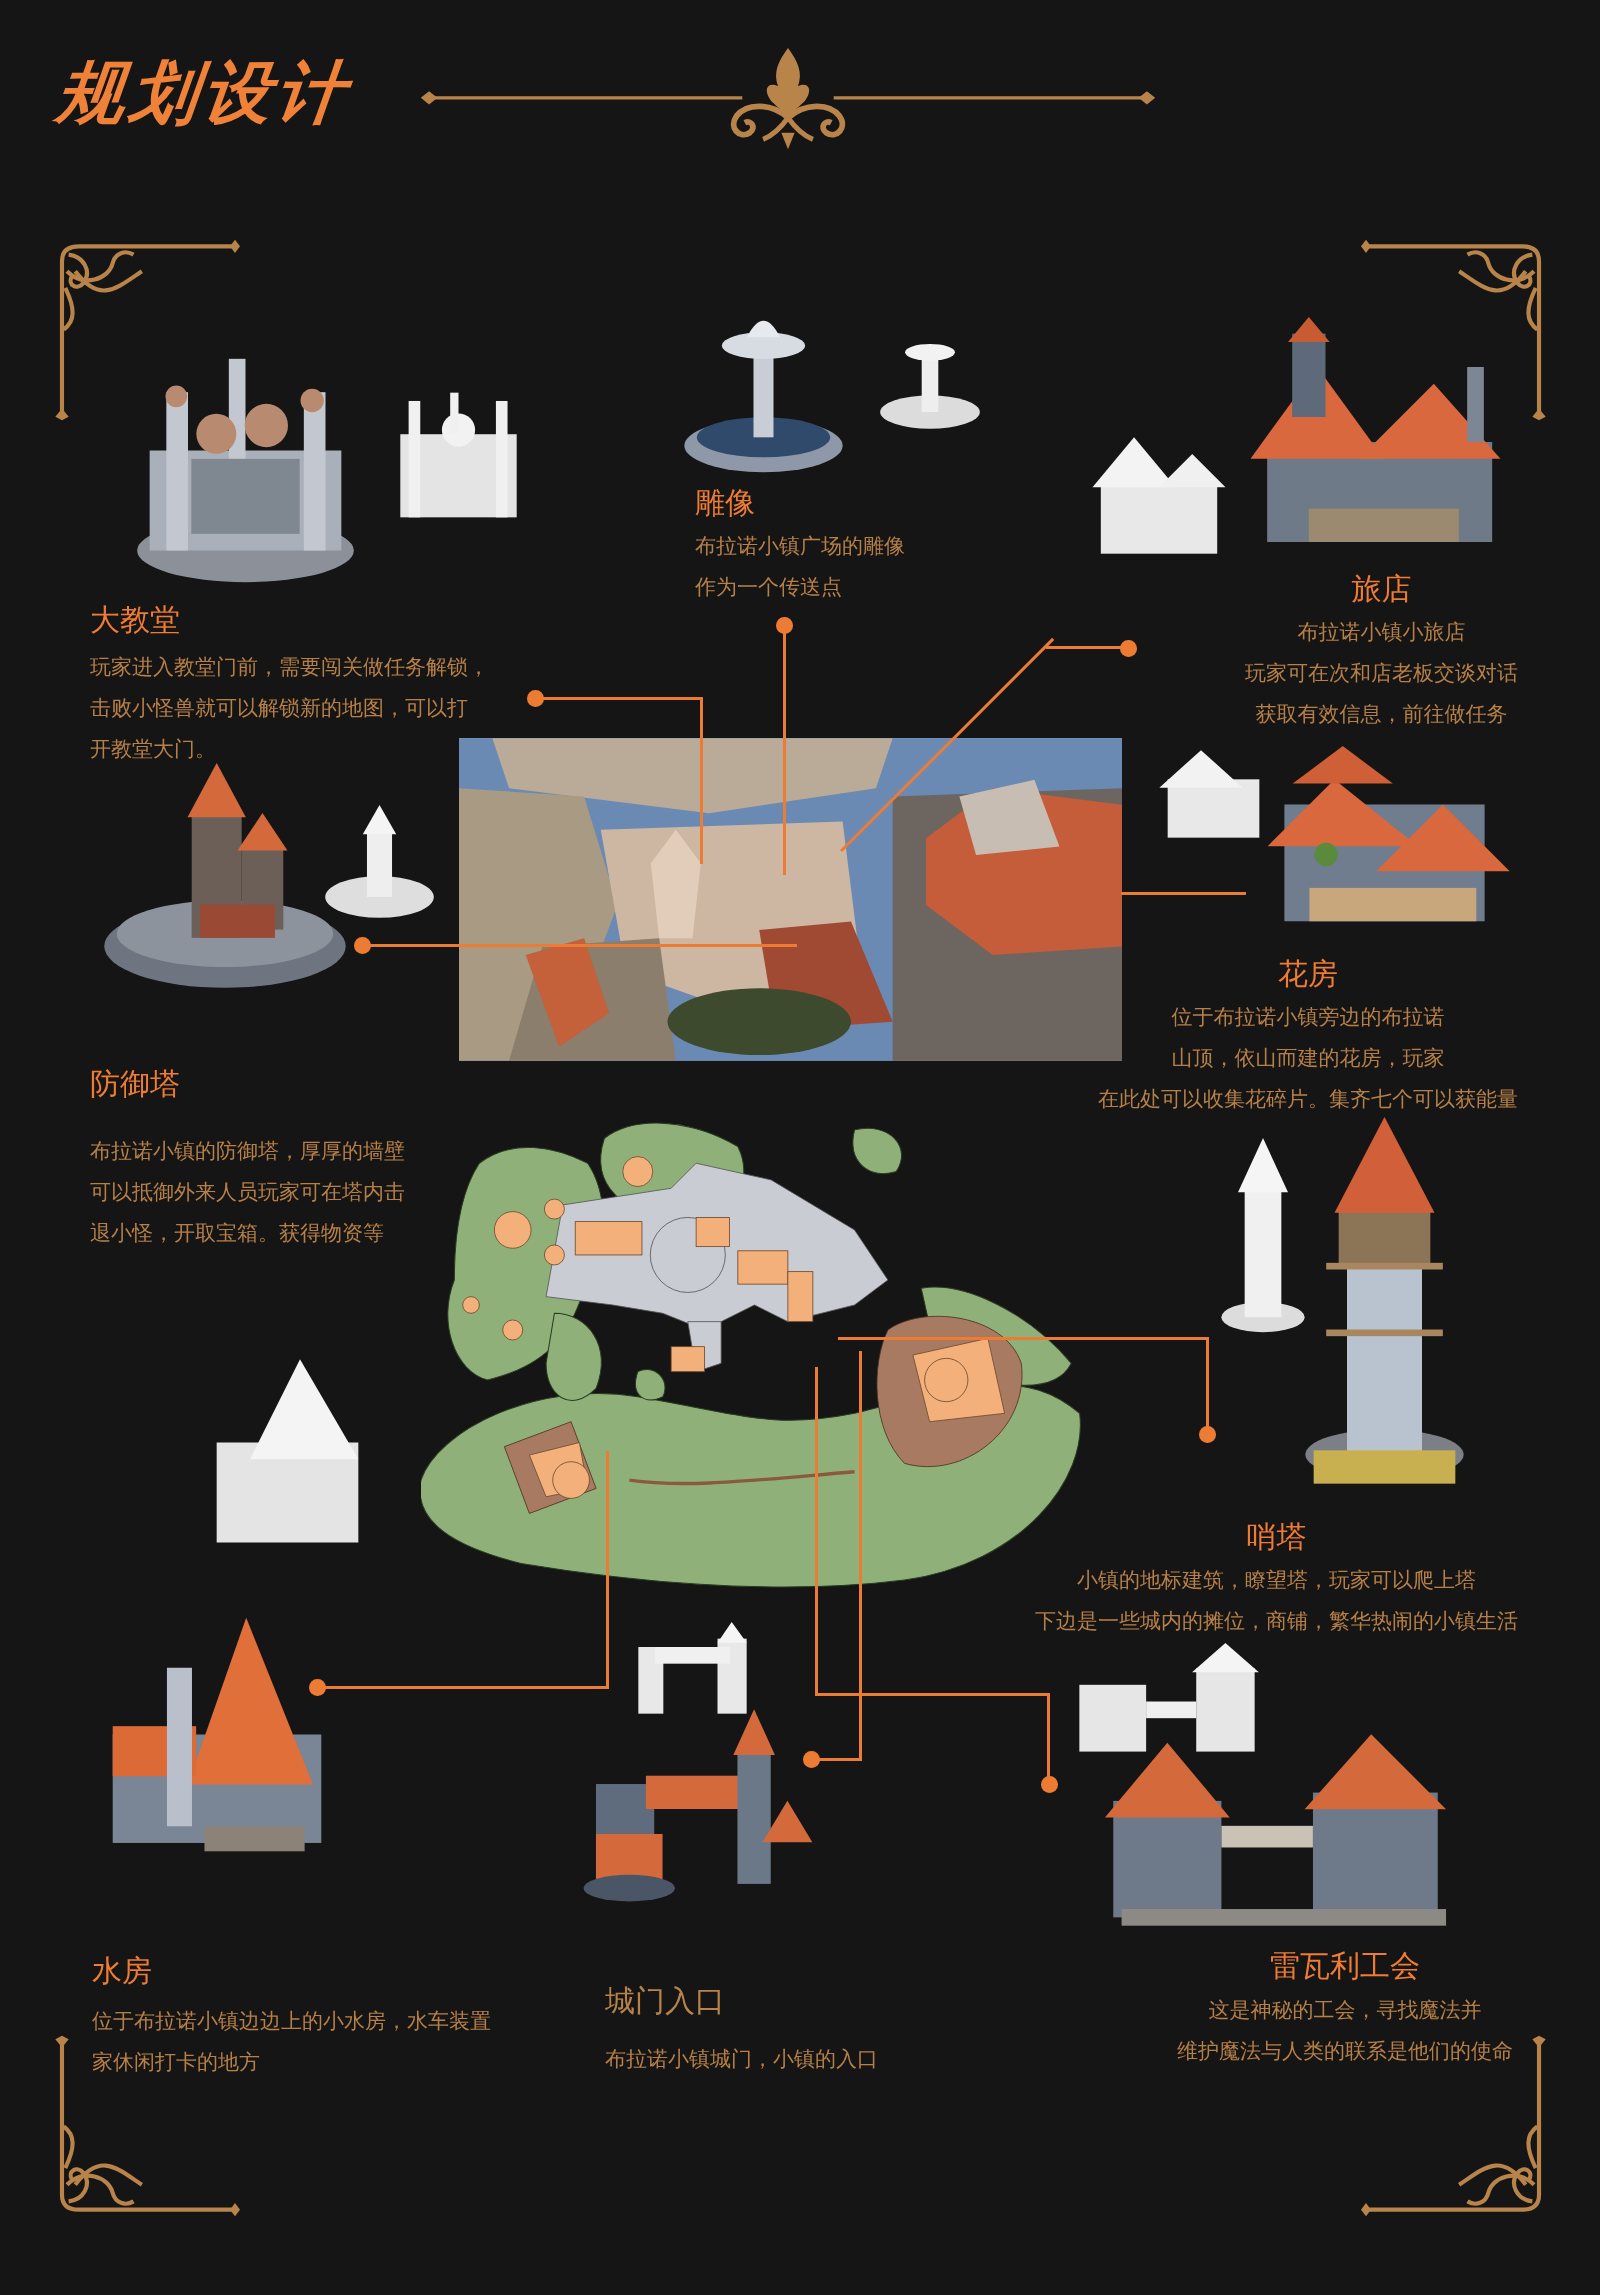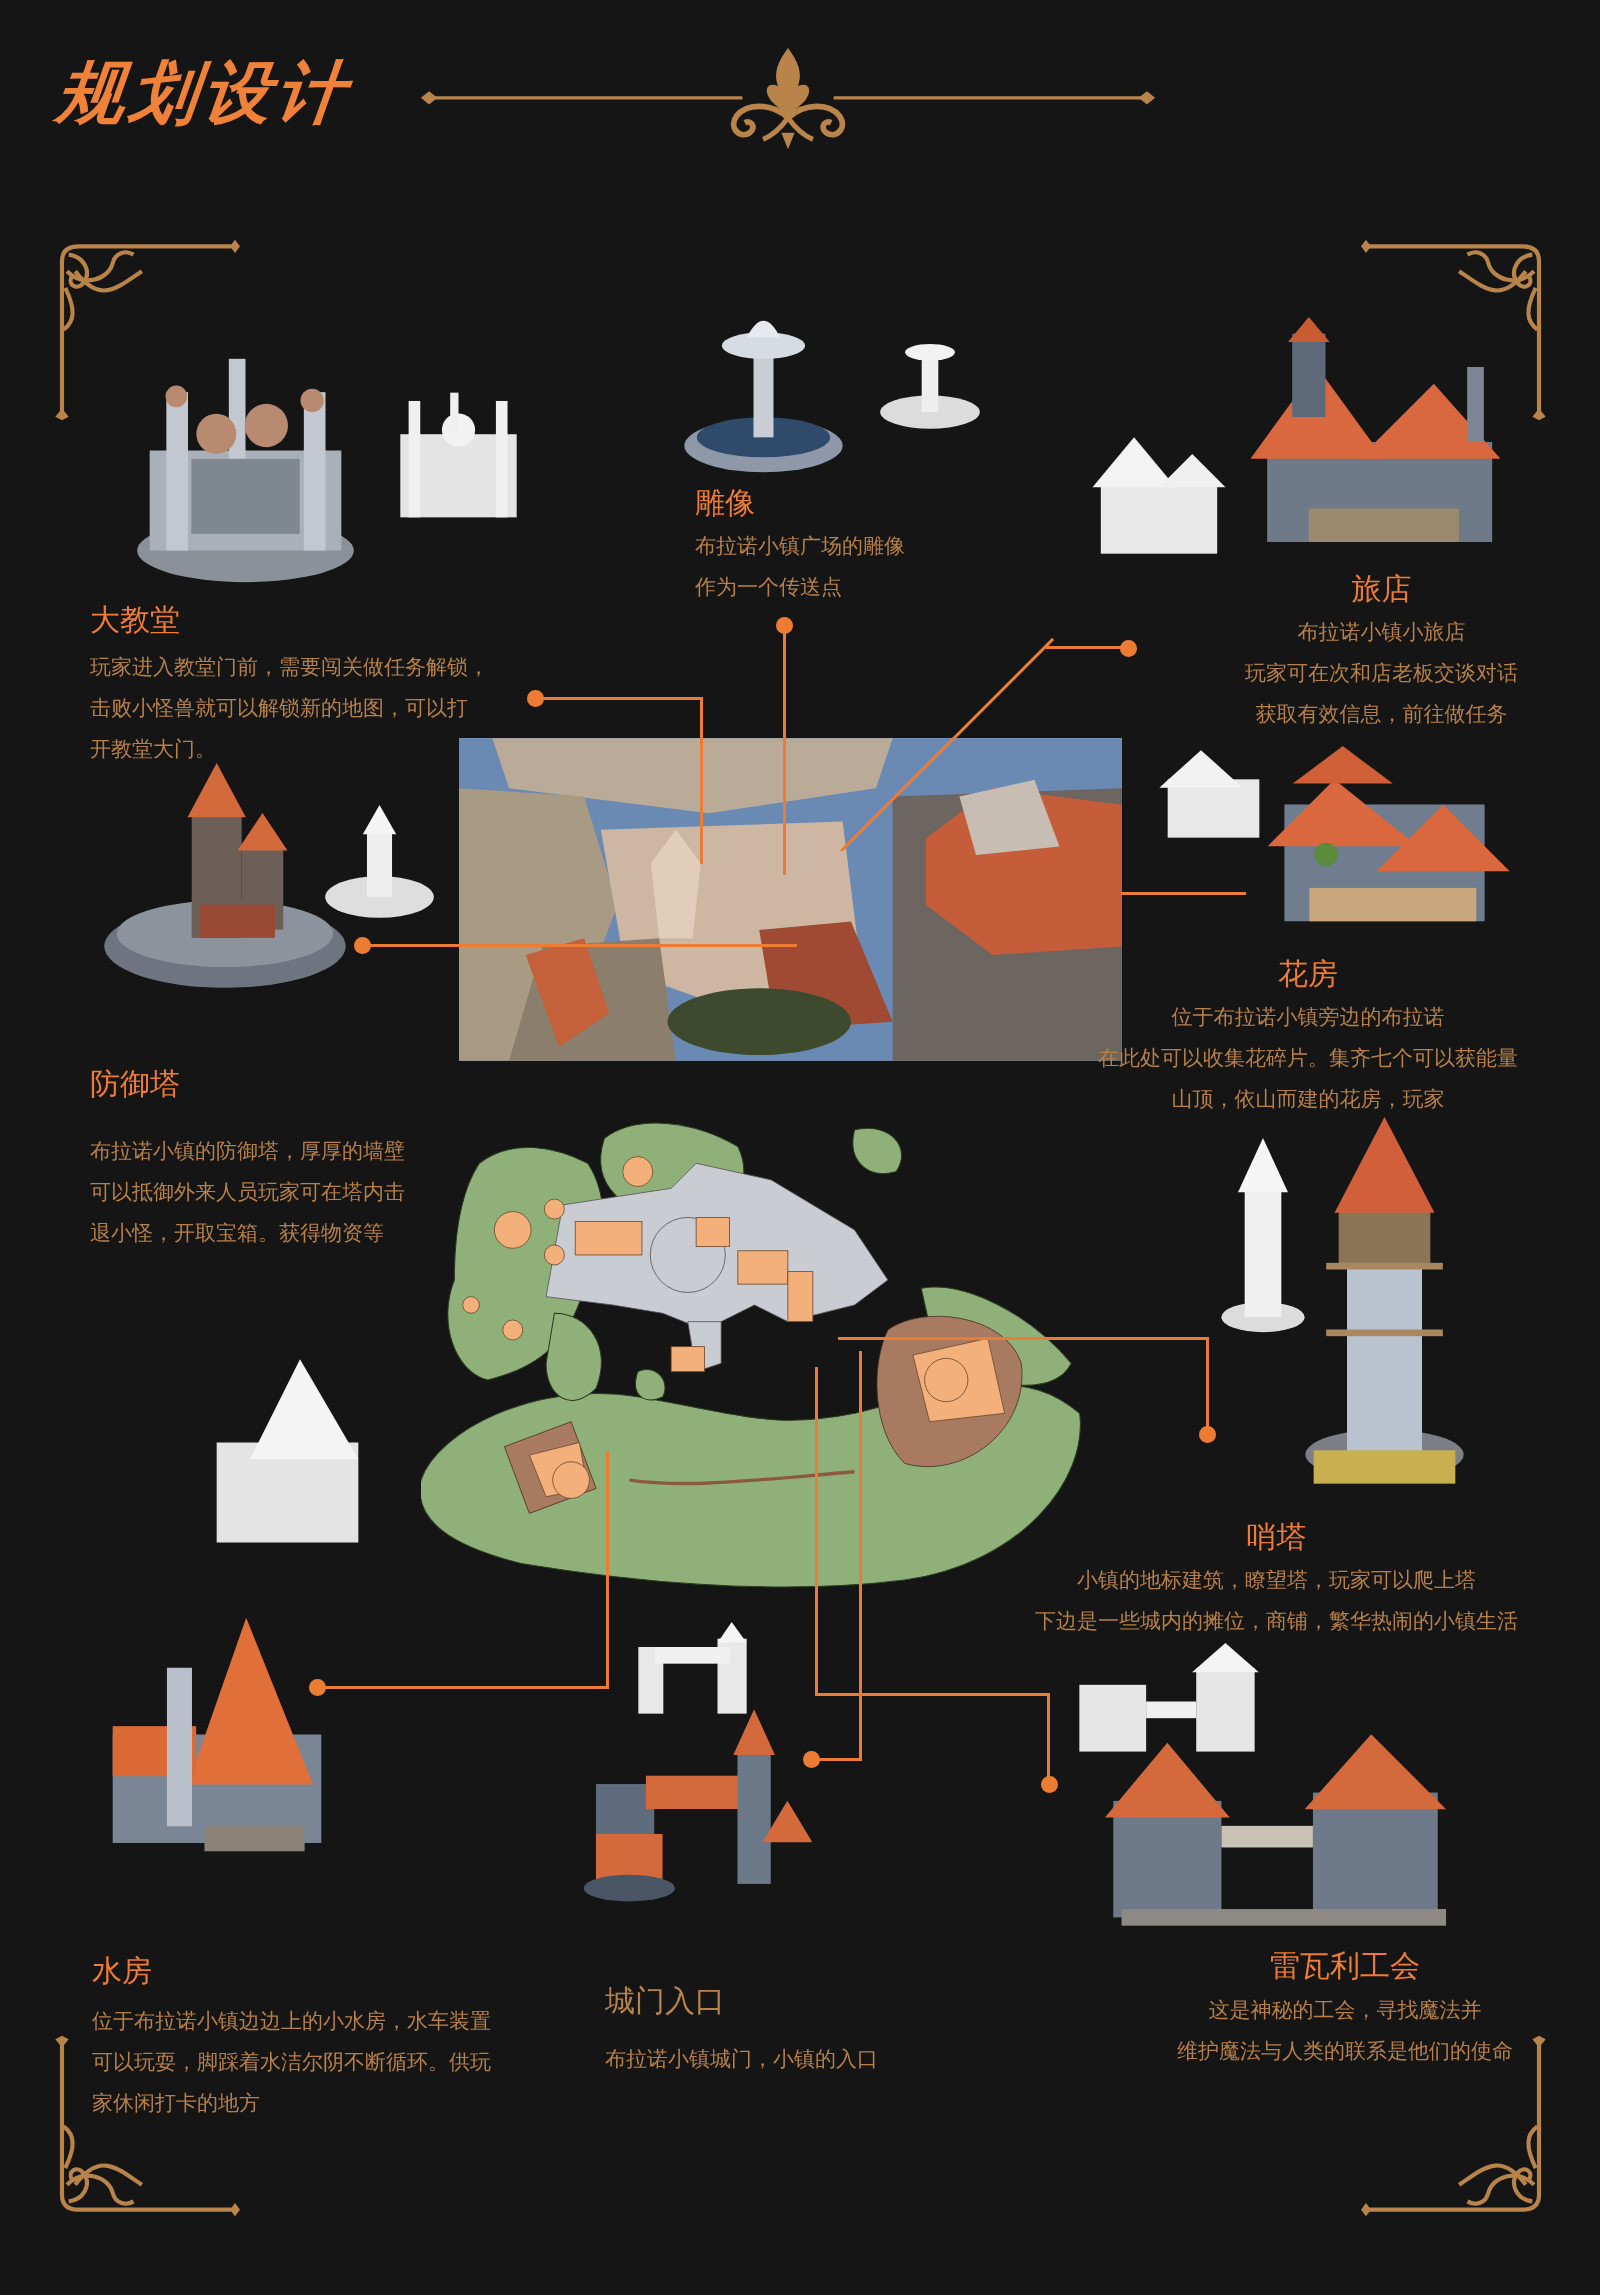--- a/index.html
+++ b/index.html
@@ -385,22 +385,22 @@
     <div>布拉诺小镇小旅店</div>
     <div>玩家可在次和店老板交谈对话</div>
     <div>获取有效信息，前往做任务</div>
   </div>
 </div>
 
 <div class="abs right" style="right:83px; top:959px;">
   <div class="sec-title">花房</div>
   <div class="desc" style="margin-top:8.3px;">
     <div>位于布拉诺小镇旁边的布拉诺</div>
+    <div>山顶，依山而建的花房，玩家</div>
     <div>在此处可以收集花碎片。集齐七个可以获能量</div>
-    <div>山顶，依山而建的花房，玩家</div>
   </div>
 </div>
 
 <div class="abs" style="left:90px; top:1069px;">
   <div class="sec-title">防御塔</div>
   <div class="desc" style="margin-top:32px;">
     <div>布拉诺小镇的防御塔，厚厚的墙壁</div>
     <div>可以抵御外来人员玩家可在塔内击</div>
     <div>退小怪，开取宝箱。获得物资等</div>
   </div>
@@ -411,21 +411,20 @@
   <div class="desc" style="margin-top:8.3px;">
     <div>小镇的地标建筑，瞭望塔，玩家可以爬上塔</div>
     <div>下边是一些城内的摊位，商铺，繁华热闹的小镇生活</div>
   </div>
 </div>
 
 <div class="abs" style="left:92px; top:1956px;">
   <div class="sec-title">水房</div>
   <div class="desc" style="margin-top:15px;">
     <div>位于布拉诺小镇边边上的小水房，水车装置</div>
-    <div>可以玩耍，脚踩着水洁尔阴不断循环。供玩</div>
     <div>家休闲打卡的地方</div>
   </div>
 </div>
 
 <div class="abs" style="left:605px; top:1986px;">
   <div class="sec-title tan">城门入口</div>
   <div class="desc" style="margin-top:23px;">
     <div>布拉诺小镇城门，小镇的入口</div>
   </div>
 </div>

